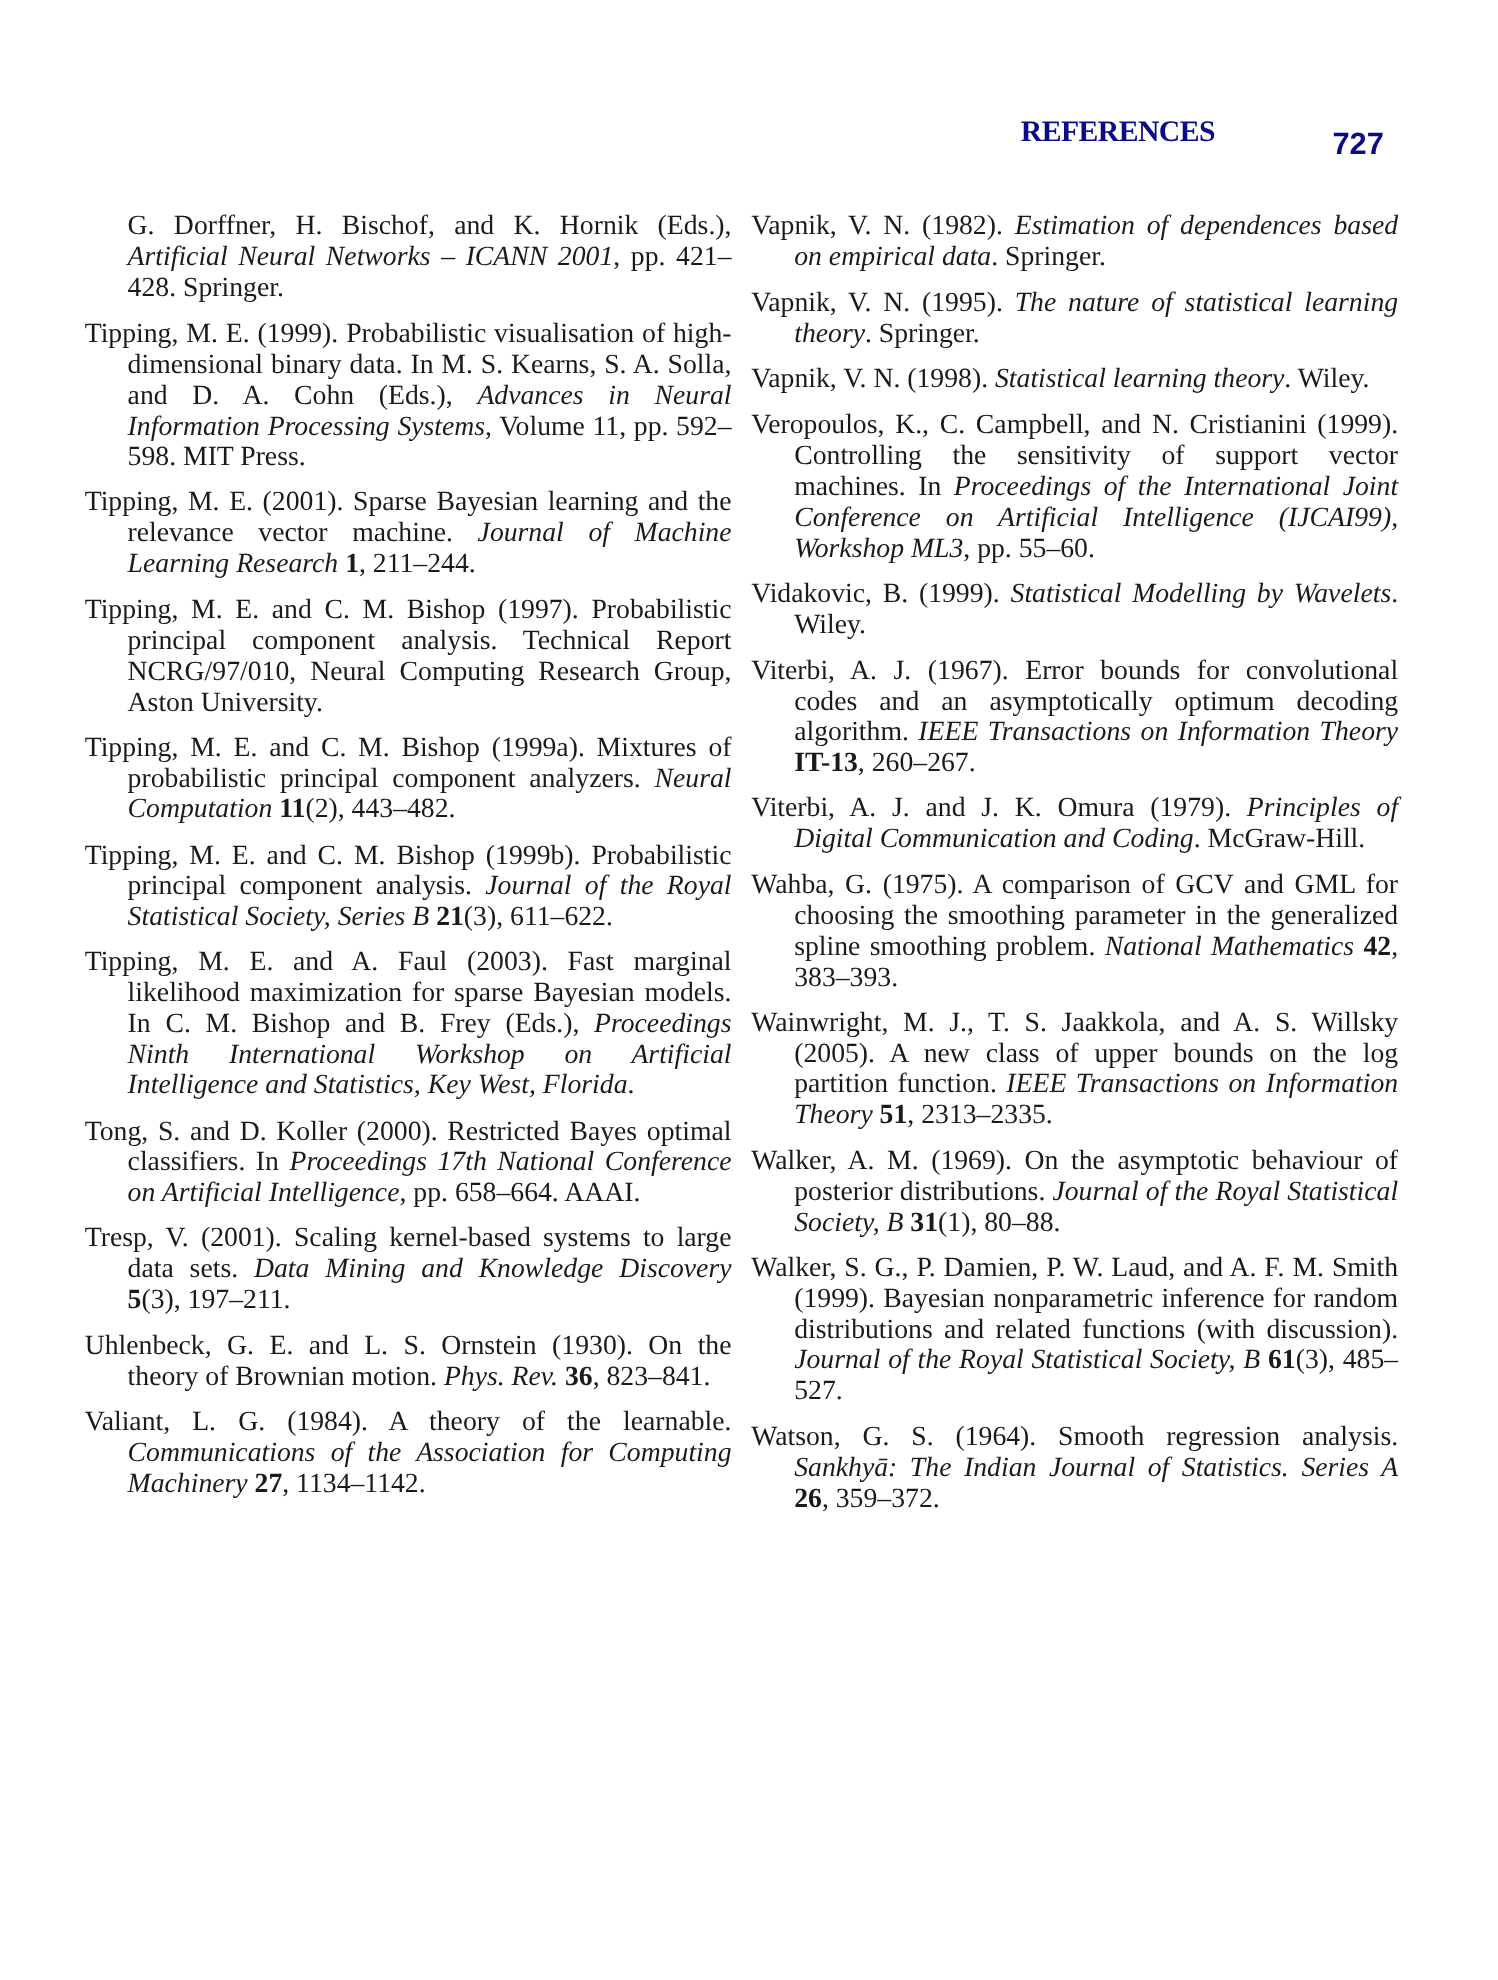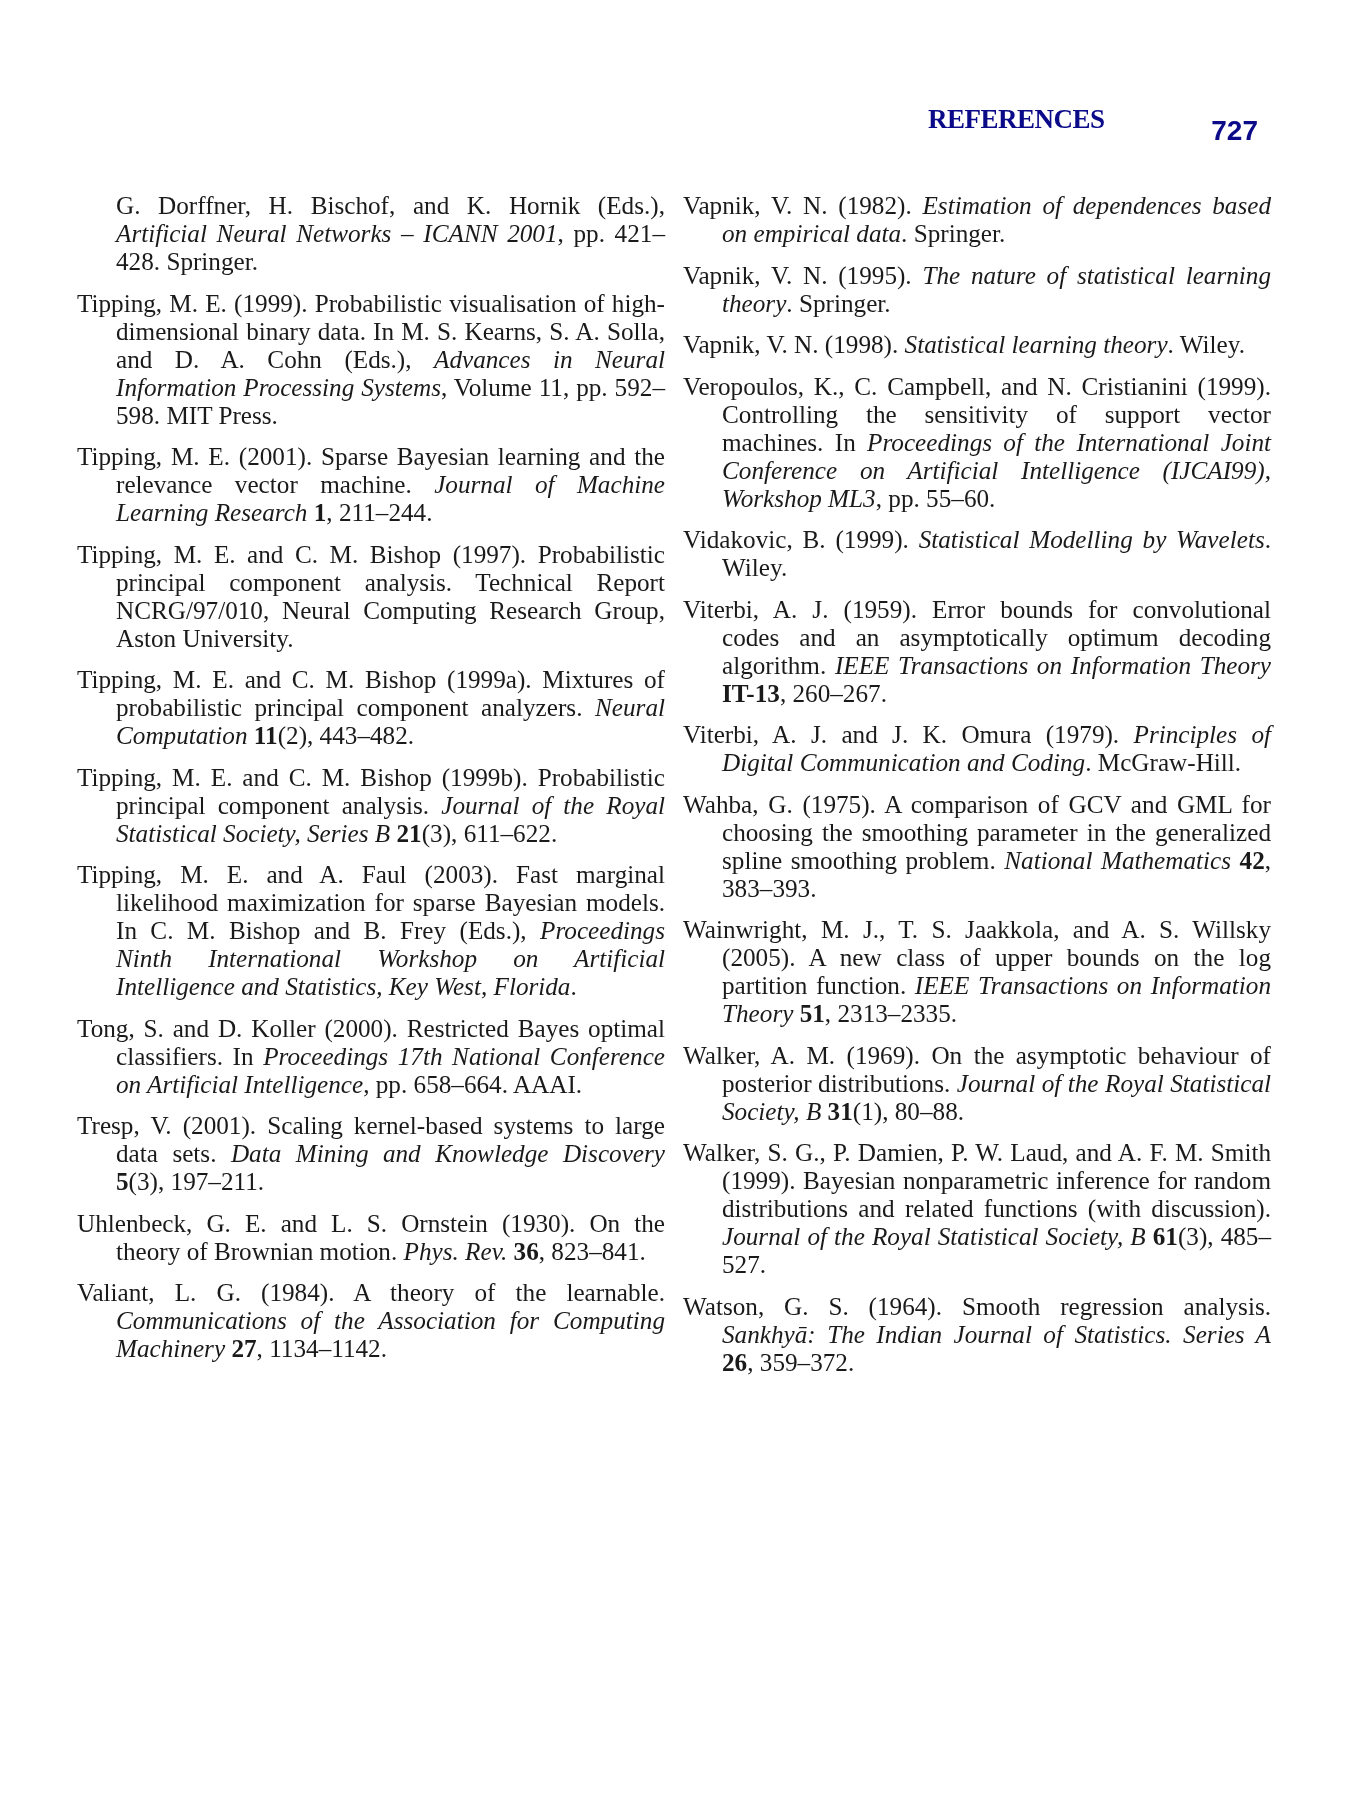--- a/index.html
+++ b/index.html
@@ -37,20 +37,20 @@
     <p class="ref"><span>Tresp, V. (2001). Scaling kernel-based systems to large data sets. </span><i>Data Mining and Knowledge Discovery</i><span> </span><b>5</b><span>(3), 197–211.</span></p>
     <p class="ref"><span>Uhlenbeck, G. E. and L. S. Ornstein (1930). On the theory of Brownian motion. </span><i>Phys. Rev.</i><span>  </span><b>36</b><span>, 823–841.</span></p>
     <p class="ref"><span>Valiant, L. G. (1984). A theory of the learnable. </span><i>Communications of the Association for Computing Machinery</i><span>  </span><b>27</b><span>, 1134–1142.</span></p>
   </div>
 <div class="col right">
     <p class="ref"><span>Vapnik, V. N. (1982). </span><i>Estimation of dependences based on empirical data</i><span>. Springer.</span></p>
     <p class="ref"><span>Vapnik, V. N. (1995). </span><i>The nature of statistical learning theory</i><span>. Springer.</span></p>
     <p class="ref"><span>Vapnik, V. N. (1998). </span><i>Statistical learning theory</i><span>. Wiley.</span></p>
     <p class="ref"><span>Veropoulos, K., C. Campbell, and N. Cristianini (1999). Controlling the sensitivity of support vector machines. In </span><i>Proceedings of the International Joint Conference on Artificial Intelligence (IJCAI99), Workshop ML3</i><span>, pp. 55–60.</span></p>
     <p class="ref"><span>Vidakovic, B. (1999). </span><i>Statistical Modelling by Wavelets</i><span>. Wiley.</span></p>
-    <p class="ref"><span>Viterbi, A. J. (1959). Error bounds for convolutional codes and an asymptotically optimum decoding algorithm. </span><i>IEEE Transactions on Information Theory</i><span>  </span><b>IT-13</b><span>, 260–267.</span></p>
+    <p class="ref"><span>Viterbi, A. J. (1967). Error bounds for convolutional codes and an asymptotically optimum decoding algorithm. </span><i>IEEE Transactions on Information Theory</i><span>  </span><b>IT-13</b><span>, 260–267.</span></p>
     <p class="ref"><span>Viterbi, A. J. and J. K. Omura (1979). </span><i>Principles of Digital Communication and Coding</i><span>. McGraw-Hill.</span></p>
     <p class="ref"><span>Wahba, G. (1975). A comparison of GCV and GML for choosing the smoothing parameter in the generalized spline smoothing problem. </span><i>National Mathematics</i><span>  </span><b>42</b><span>, 383–393.</span></p>
     <p class="ref"><span>Wainwright, M. J., T. S. Jaakkola, and A. S. Willsky (2005). A new class of upper bounds on the log partition function. </span><i>IEEE Transactions on Information Theory</i><span>  </span><b>51</b><span>, 2313–2335.</span></p>
     <p class="ref"><span>Walker, A. M. (1969). On the asymptotic behaviour of posterior distributions. </span><i>Journal of the Royal Statistical Society, B</i><span> </span><b>31</b><span>(1), 80–88.</span></p>
     <p class="ref"><span>Walker, S. G., P. Damien, P. W. Laud, and A. F. M. Smith (1999). Bayesian nonparametric inference for random distributions and related functions (with discussion). </span><i>Journal of the Royal Statistical Society, B</i><span> </span><b>61</b><span>(3), 485–527.</span></p>
     <p class="ref"><span>Watson, G. S. (1964). Smooth regression analysis. </span><i>Sankhyā: The Indian Journal of Statistics. Series A</i><span>  </span><b>26</b><span>, 359–372.</span></p>
   </div>
 
 </body></html>

